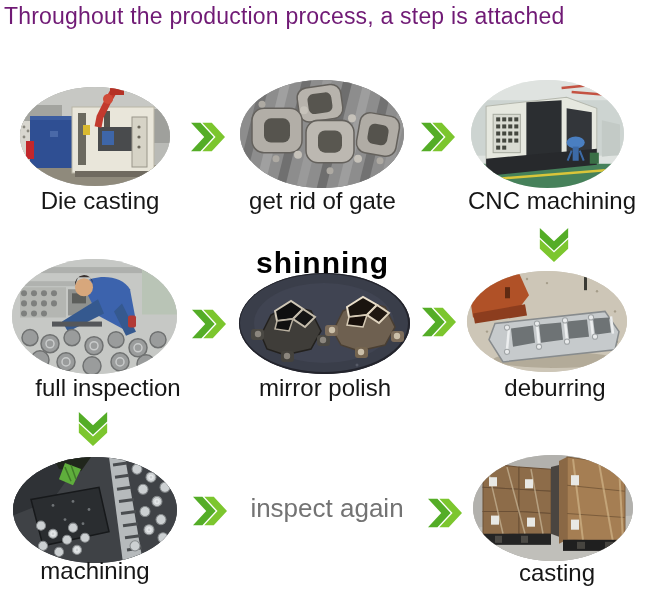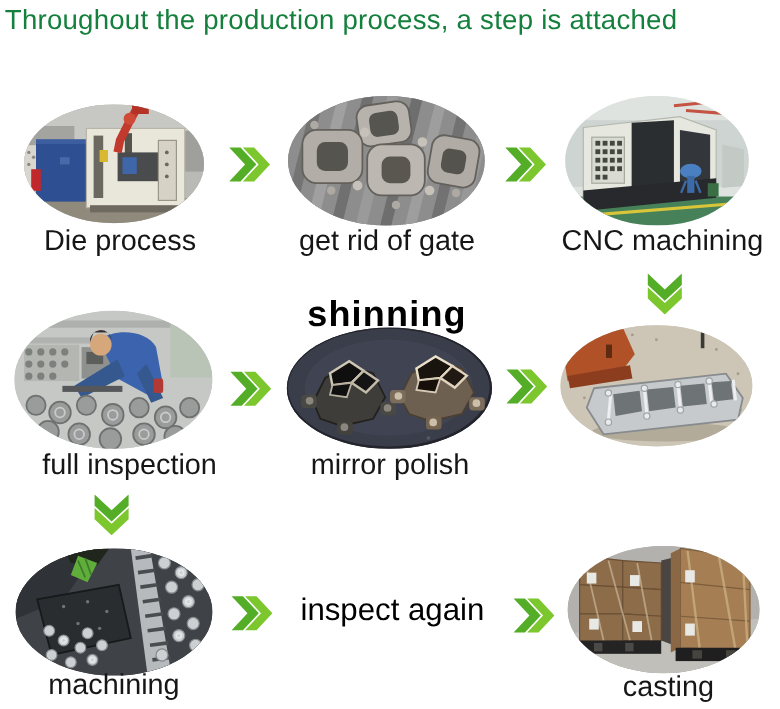--- a/index.html
+++ b/index.html
@@ -1,27 +1,27 @@
 <!DOCTYPE html>
 <html><head>
 <meta charset="utf-8">
 <style>
   html,body{margin:0;padding:0;background:#ffffff;}
   .canvas{position:relative;width:650px;height:591px;background:#ffffff;overflow:hidden;
           font-family:"Liberation Sans", sans-serif;color:#1c1c1c;}
   .title{position:absolute;left:4px;top:2px;width:644px;font-size:23px;line-height:29px;
-         color:#15803d;letter-spacing:.2px;}
+         color:#701a75;letter-spacing:.2px;}
   .watermark{position:absolute;left:256px;top:246px;font-size:30px;font-weight:bold;
              color:#000000;z-index:0;letter-spacing:1px;}
   .oval{position:absolute;border-radius:50%;overflow:hidden;z-index:1;}
   .oval svg{display:block;width:100%;height:100%;}
   .step-label{position:absolute;font-size:24px;text-align:center;color:#161616;z-index:2;white-space:nowrap;}
   .arrow{position:absolute;z-index:2;}
   .inspect-again{position:absolute;left:229px;top:493px;width:196px;font-size:26px;
-                 text-align:center;color:#000000;z-index:2;white-space:nowrap;}
+                 text-align:center;color:#737373;z-index:2;white-space:nowrap;}
   
   .o1{left:20px;top:87px;width:150px;height:99px;background:#b9bab6;}
   .o2{left:240px;top:80px;width:164px;height:108px;background:#8d8d8d;}
   .o3{left:471px;top:80px;width:153px;height:108px;background:#dfe3e0;}
   .o4{left:12px;top:259px;width:165px;height:115px;background:#c6c8c5;}
   .o5{left:239px;top:273px;width:171px;height:101px;background:#2a2c38;}
   .o6{left:467px;top:271px;width:160px;height:101px;background:#cdc6b7;}
   .o7{left:13px;top:457px;width:164px;height:106px;background:#3f4246;}
   .o8{left:473px;top:455px;width:160px;height:106px;background:#b2b1ad;}
   
@@ -75,21 +75,21 @@
       <circle cx="119" cy="40" r="1.6" fill="#6c685c"></circle>
         <circle cx="119" cy="50" r="1.6" fill="#6c685c"></circle>
       <circle cx="119" cy="60" r="1.6" fill="#6c685c"></circle>
       <rect x="63" y="38" width="7" height="10" fill="#d9b92f"></rect>
       <path d="M96,0 L88,14 L80,30 L78,40" stroke="#c23a2e" stroke-width="7" fill="none"></path>
       <circle cx="88" cy="12" r="5" fill="#d04a38"></circle>
       <rect x="90" y="0" width="14" height="8" fill="#b53226"></rect>
       <rect x="55" y="84" width="80" height="6" fill="#6f6a60"></rect>
     </svg>
   </div>
-  <div class="step-label l1">Die process</div>
+  <div class="step-label l1">Die casting</div>
 
   <div class="arrow a1">
     <svg width="34" height="30" viewBox="0 0 36 30">
         <path d="M0,0 L10,0 L24,15 L10,30 L0,30 L14,15 Z" fill="#54ad27"></path>
         <path d="M12,0 L22,0 L36,15 L22,30 L12,30 L26,15 Z" fill="#7cc62e"></path>
       </svg>
   </div>
 
   <div class="oval o2">
     <svg viewBox="0 0 164 107" preserveAspectRatio="none">
@@ -328,20 +328,21 @@
           <circle cx="70" cy="52" r="2.6"></circle>
           <circle cx="98" cy="49" r="2.6"></circle>
         <circle cx="124" cy="46" r="2.6"></circle>
           <circle cx="40" cy="80" r="2.6"></circle>
           <circle cx="72" cy="75" r="2.6"></circle>
         <circle cx="100" cy="70" r="2.6"></circle>
           <circle cx="128" cy="65" r="2.6"></circle>
       </g>
     </svg>
   </div>
+  <div class="step-label l6">deburring</div>
 
   <div class="arrow d2">
     <svg width="30" height="34" viewBox="0 0 30 36">
         <path d="M0,0 L0,10 L15,24 L30,10 L30,0 L15,14 Z" fill="#54ad27"></path>
         <path d="M0,12 L0,22 L15,36 L30,22 L30,12 L15,26 Z" fill="#7cc62e"></path>
       </svg>
   </div>
 
   <div class="oval o7">
     <svg viewBox="0 0 164 105" preserveAspectRatio="none">

